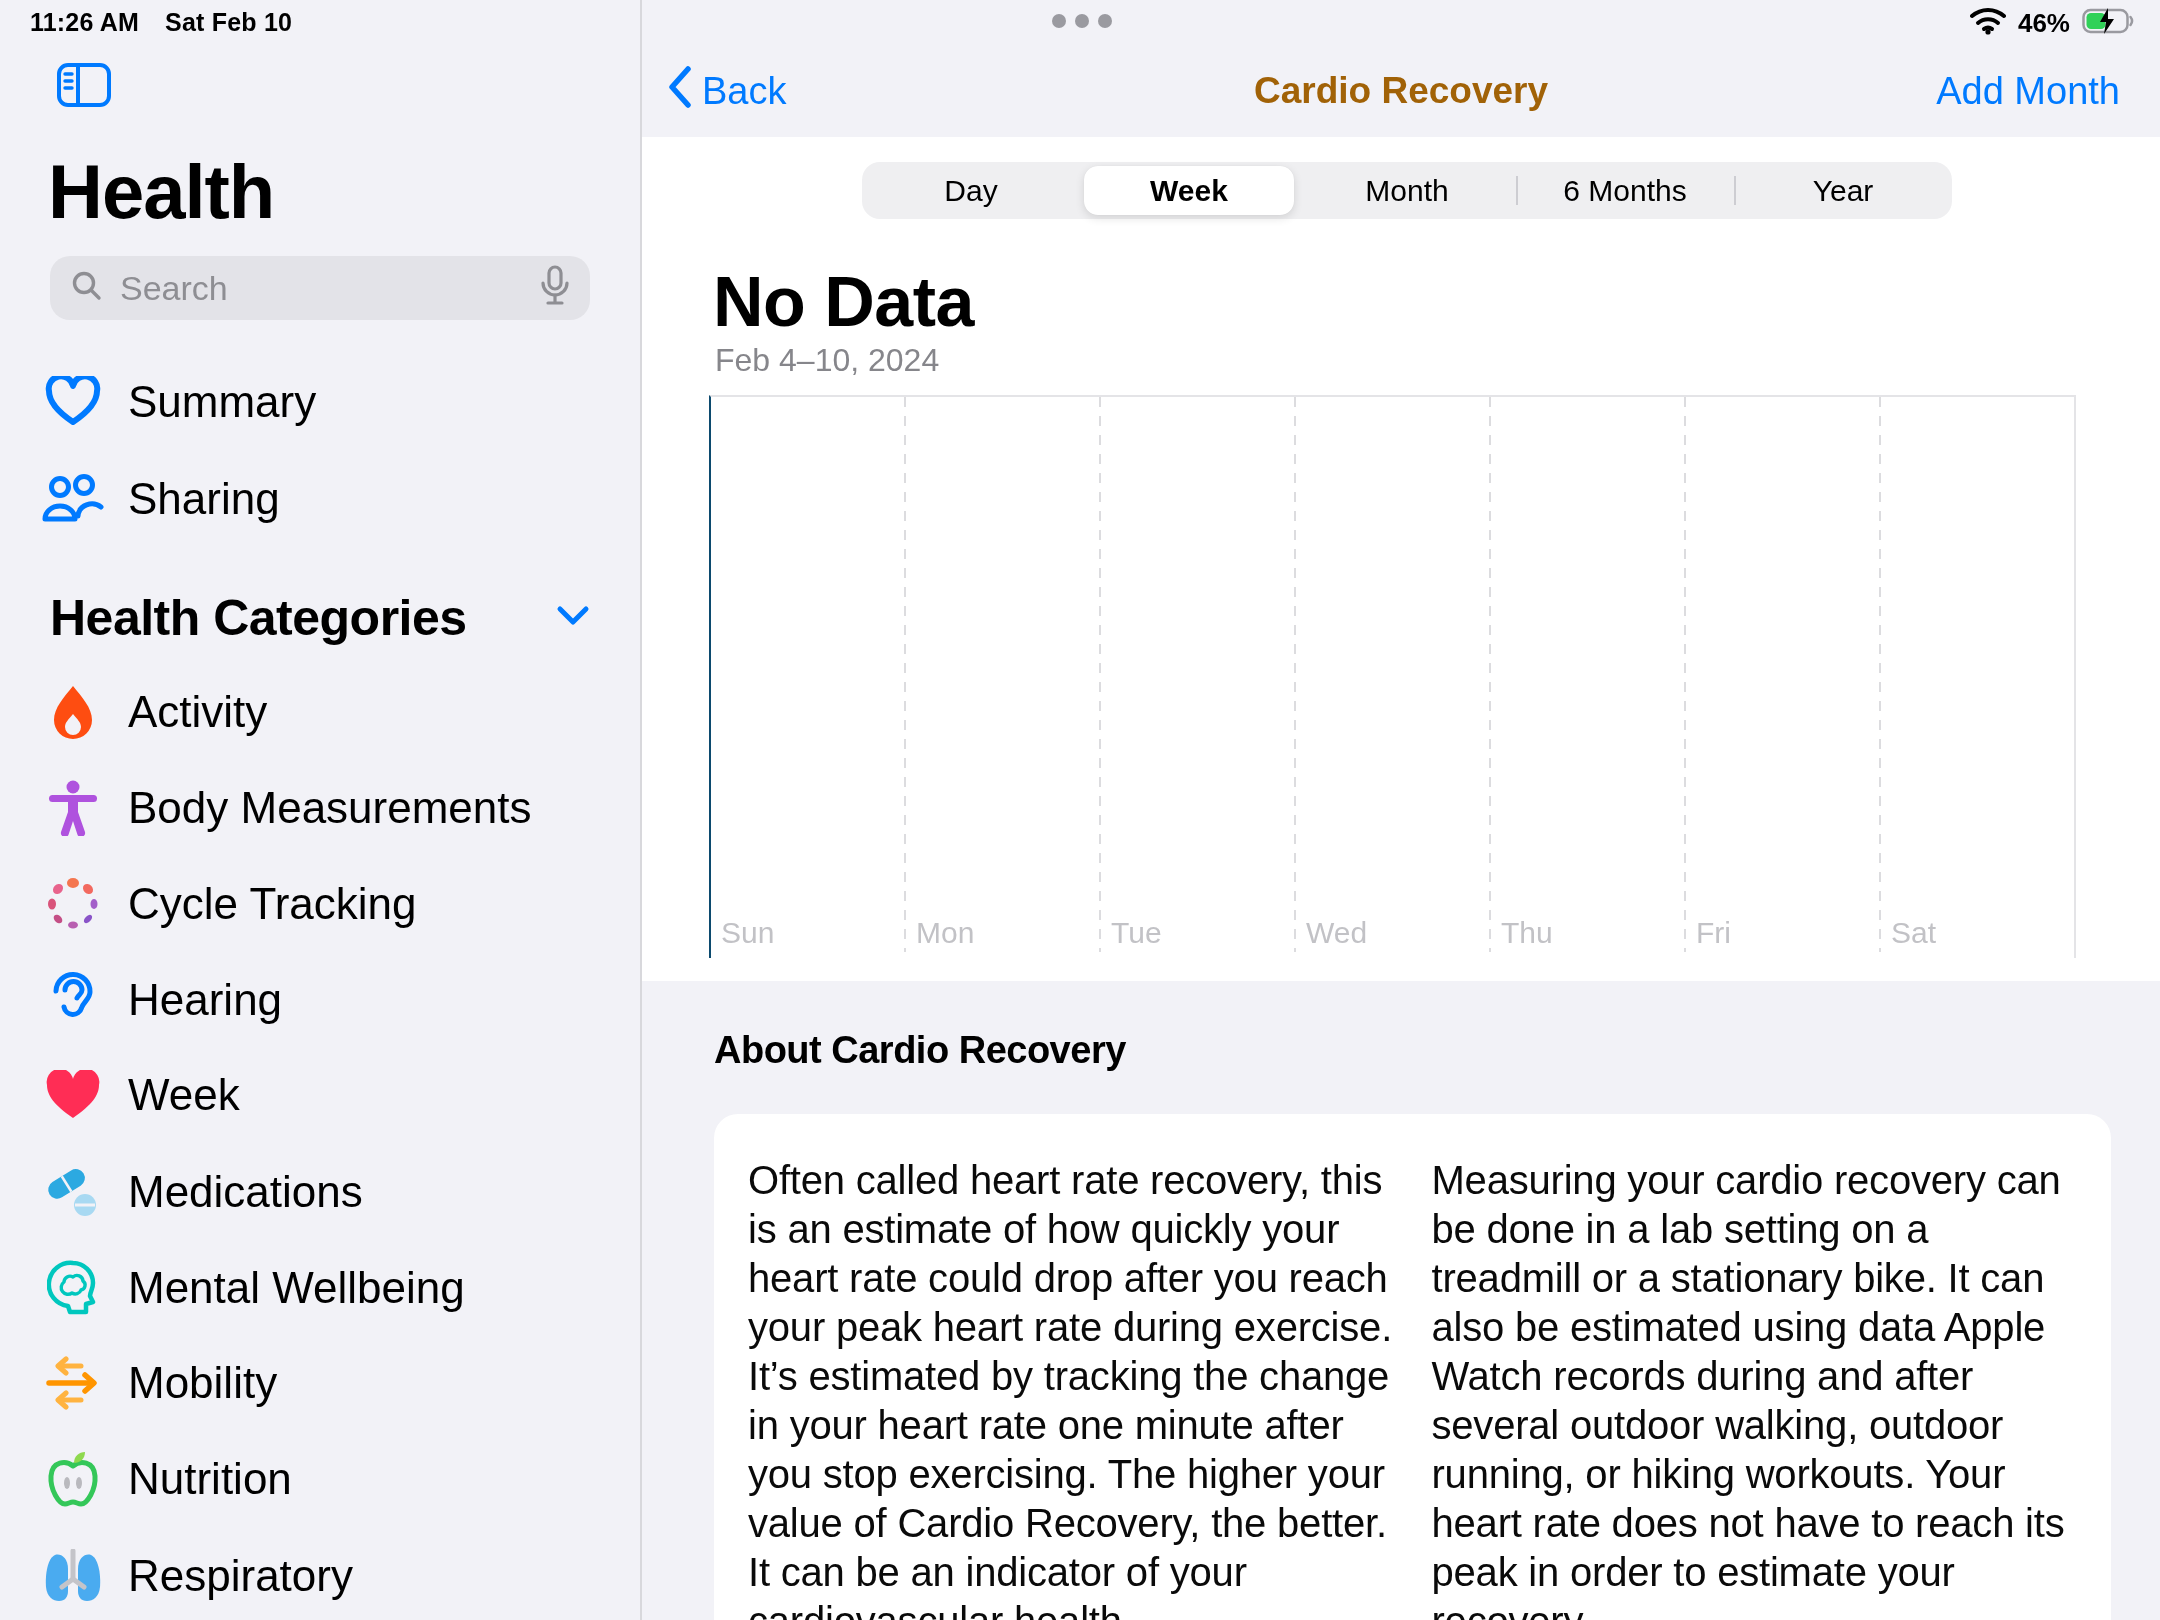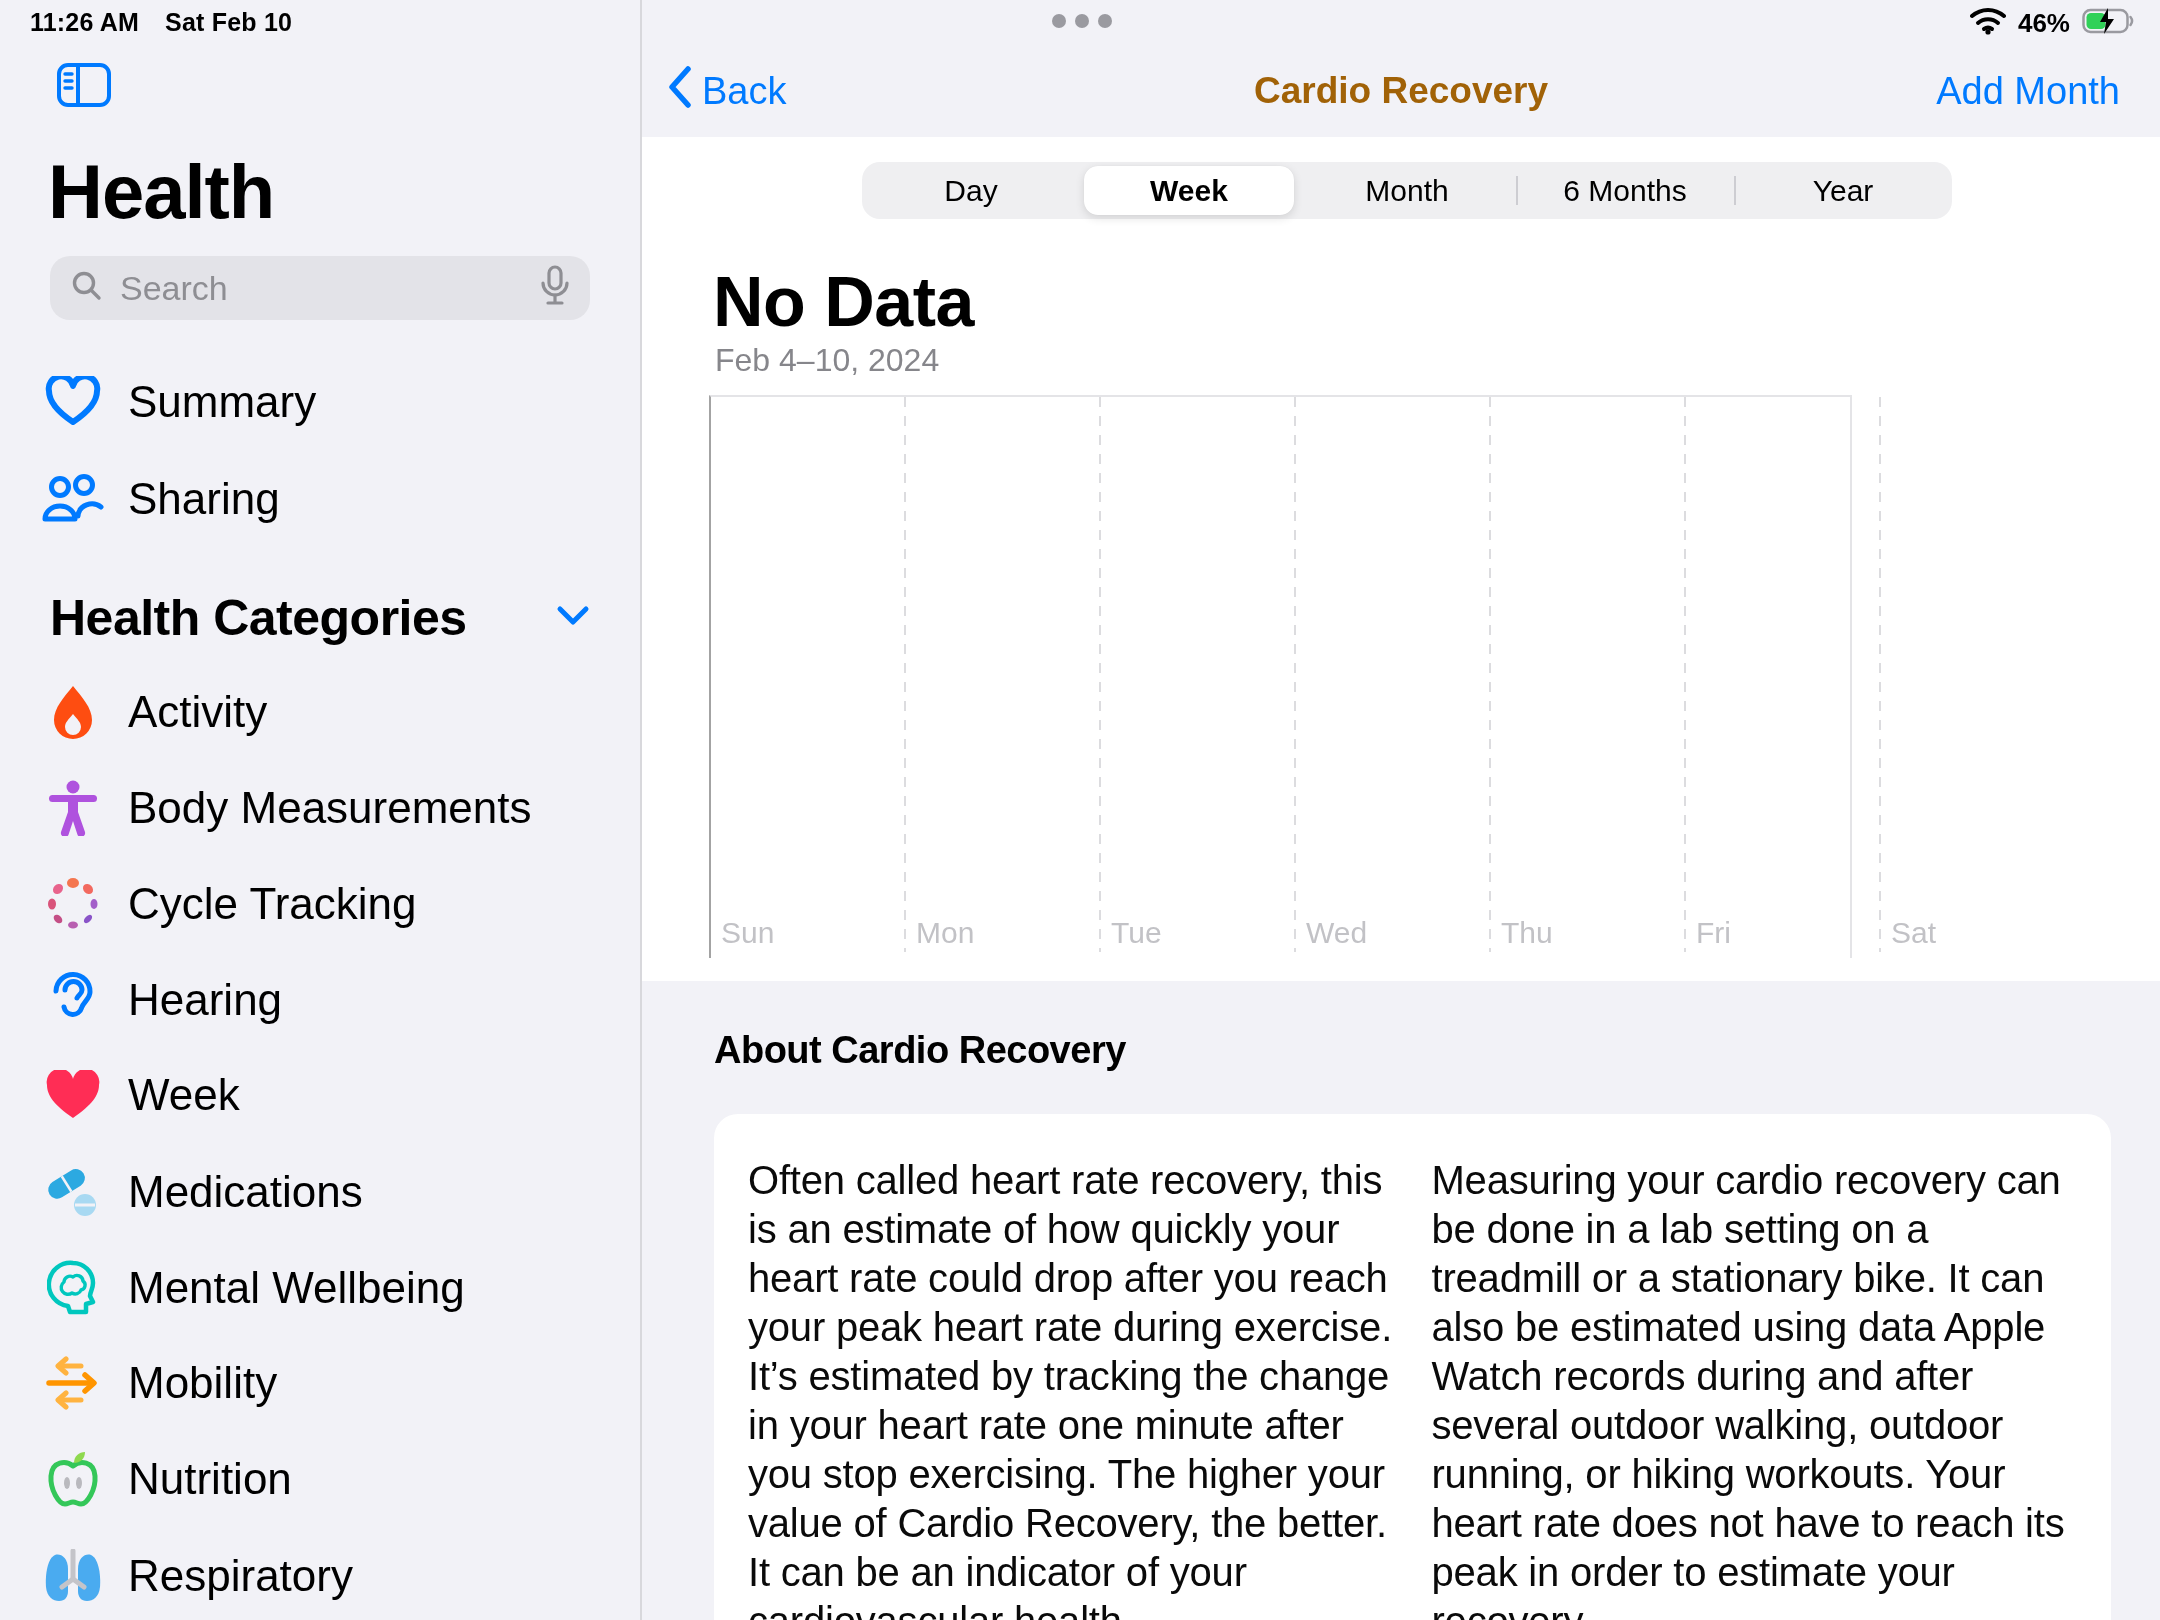--- a/index.html
+++ b/index.html
@@ -50,22 +50,22 @@
   #seg-pill { position:absolute; left:calc(20% + 4px); top:4px; width:calc(20% - 8px);
               bottom:4px; background:#fff; border-radius:14px; z-index:1;
               box-shadow:0 3px 10px rgba(0,0,0,.12), 0 0 1px rgba(0,0,0,.08); }
   .seg-sep { position:absolute; top:14px; width:2px; height:29px; background:#CDCDD2; z-index:0; }
 
   #no-data { position:absolute; left:71px; top:262px; font-size:70px; font-weight:700;
              letter-spacing:-.5px; color:#000; }
   #date-range { position:absolute; left:73px; top:342px; font-size:32px; color:#86868B; }
 
   
-  #chart { position:absolute; left:67px; top:395px; width:1143px; height:563px;
-           border-top:2px solid #E4E4E7; border-left:2px solid #a3a3a3; border-right:2px solid #E4E4E7; }
+  #chart { position:absolute; left:67px; top:395px; width:1367px; height:563px;
+           border-top:2px solid #E4E4E7; border-left:2px solid #0c4a6e; border-right:2px solid #E4E4E7; }
   .vline { position:absolute; top:0; width:2px; height:555px;
            background:repeating-linear-gradient(to bottom,#DCDCDF 0 10px,transparent 10px 19px); }
   .day-lab { position:absolute; bottom:8px; font-size:30px; color:#C2C2C6; }
 
   
   #about-sec { position:absolute; left:0; top:981px; width:1518px; height:639px; background:#F2F2F7; }
   #about-title { position:absolute; left:72px; top:48px; font-size:38px; font-weight:700;
                  letter-spacing:-.5px; color:#000; }
   #about-card { position:absolute; left:72px; top:133px; width:1397px; height:560px;
                 background:#fff; border-radius:24px; padding:42px 34px; display:flex; gap:38px; }

